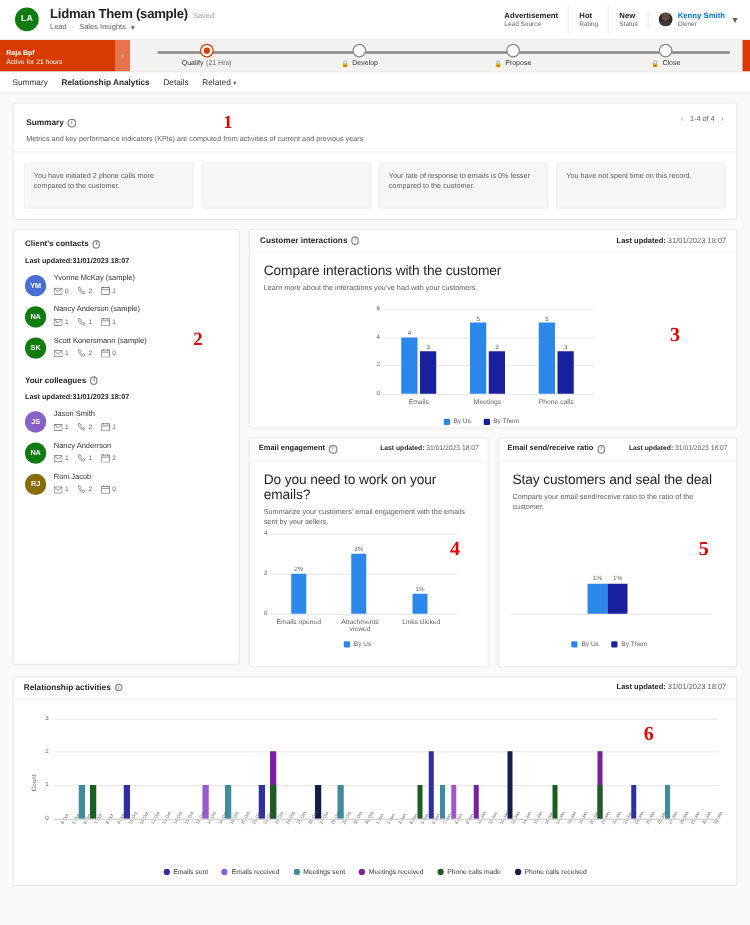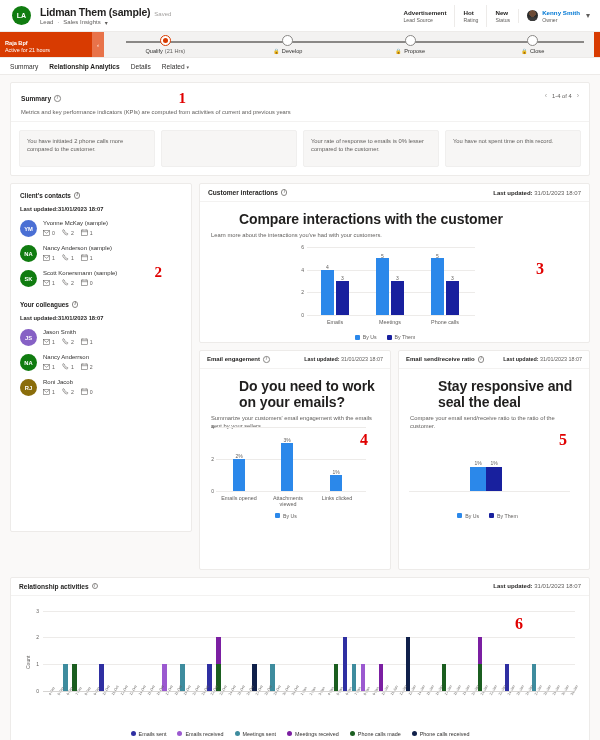--- a/index.html
+++ b/index.html
@@ -123,21 +123,21 @@
   .person { display:flex; align-items:flex-start; gap:6px; margin-top:8px; }
   .av { width:17px;height:17px;border-radius:50%;color:#fff;display:flex;align-items:center;justify-content:center;font-size:5.8px;font-weight:bold;flex:0 0 auto;}
   .pname { font-size:6px; color:#323130; }
   .pstats { display:flex; gap:7px; margin-top:3px; align-items:center;}
   .stat { display:flex; align-items:center; gap:2px; font-size:5.2px; color:#605e5c;}
   .stat svg { display:block; }
   .sec2 { margin-top:14px; }
 
   
   .chart-body { padding:9px 11px 8px 11px; }
-  .ch-title { font-size:14px; font-weight:bold; color:#201f1e; letter-spacing:-0.1px;margin-left:28px;}
+  .ch-title { font-size:11px; font-weight:normal; color:#201f1e; letter-spacing:-0.1px;}
   .ch-sub { font-size:5.8px; color:#605e5c; margin-top:4px; line-height:1.4;}
   .plot { position:relative; }
   .ytick { position:absolute; font-size:5px; color:#605e5c; text-align:right; }
   .gridline { position:absolute; height:1px; background:#edebe9; }
   .bar { position:absolute; bottom:0; }
   .barlabel { position:absolute; font-size:5px; color:#605e5c; text-align:center; }
   .xlabel { position:absolute; font-size:5.4px; color:#605e5c; text-align:center;}
   .legend { display:flex; justify-content:center; gap:10px; margin-top:4px; }
   .lg { display:flex; align-items:center; gap:3px; font-size:5.2px; color:#605e5c;}
   .lgsw { width:5px;height:5px;border-radius:1px; }
@@ -543,21 +543,21 @@
 
           <div class="card half">
             <div class="card-hd">
               <span class="card-hd-title">Email engagement</span>
               <span class="infoico">i</span>
               <span class="card-hd-right">
                 <b>Last updated:</b>
                 <span>31/01/2023 18:07</span>
               </span>
             </div>
-            <div class="chart-body" style="position:relative; height:200px;">
+            <div class="chart-body" style="position:relative; height:164px;">
               <div class="ch-title">Do you need to work on your emails?</div>
               <div class="ch-sub">Summarize your customers' email engagement with the emails sent by your sellers.</div>
               <span class="num-badge" style="position:absolute; right:22px; top:62px; font-size:16px;">4</span>
 
               <div class="plot" style="position:absolute; left:6px; top:58px; width:160px; height:66px;">
                 <div class="gridline" style="left:10px; right:0; top:0;"></div>
                 <div class="gridline" style="left:10px; right:0; top:32px;"></div>
                 <div class="gridline" style="left:10px; right:0; top:64px;"></div>
                 <div class="ytick" style="left:0; top:-3px; width:8px;">4</div>
                 <div class="ytick" style="left:0; top:29px; width:8px;">2</div>
@@ -589,21 +589,21 @@
           <div class="card half">
             <div class="card-hd">
               <span class="card-hd-title">Email send/receive ratio</span>
               <span class="infoico">i</span>
               <span class="card-hd-right">
                 <b>Last updated:</b>
                 <span>31/01/2023 18:07</span>
               </span>
             </div>
             <div class="chart-body" style="position:relative; height:164px;">
-              <div class="ch-title">Stay responsive and seal the deal</div>
+              <div class="ch-title">Stay customers and seal the deal</div>
               <div class="ch-sub">Compare your email send/receive ratio to the ratio of the customer.</div>
               <span class="num-badge" style="position:absolute; right:22px; top:62px; font-size:16px;">5</span>
 
               <div class="plot" style="position:absolute; left:6px; top:60px; width:165px; height:64px;">
                 <div class="gridline" style="left:4px; right:0; top:62px;"></div>
                 <div class="bar" style="left:65px; width:16px; height:24px; bottom:2px; background:#2b88ea;"></div>
                 <div class="barlabel" style="left:62px; width:22px; top:31px;">1%</div>
                 <div class="bar" style="left:81px; width:16px; height:24px; bottom:2px; background:#18209e;"></div>
                 <div class="barlabel" style="left:78px; width:22px; top:31px;">1%</div>
               </div>

